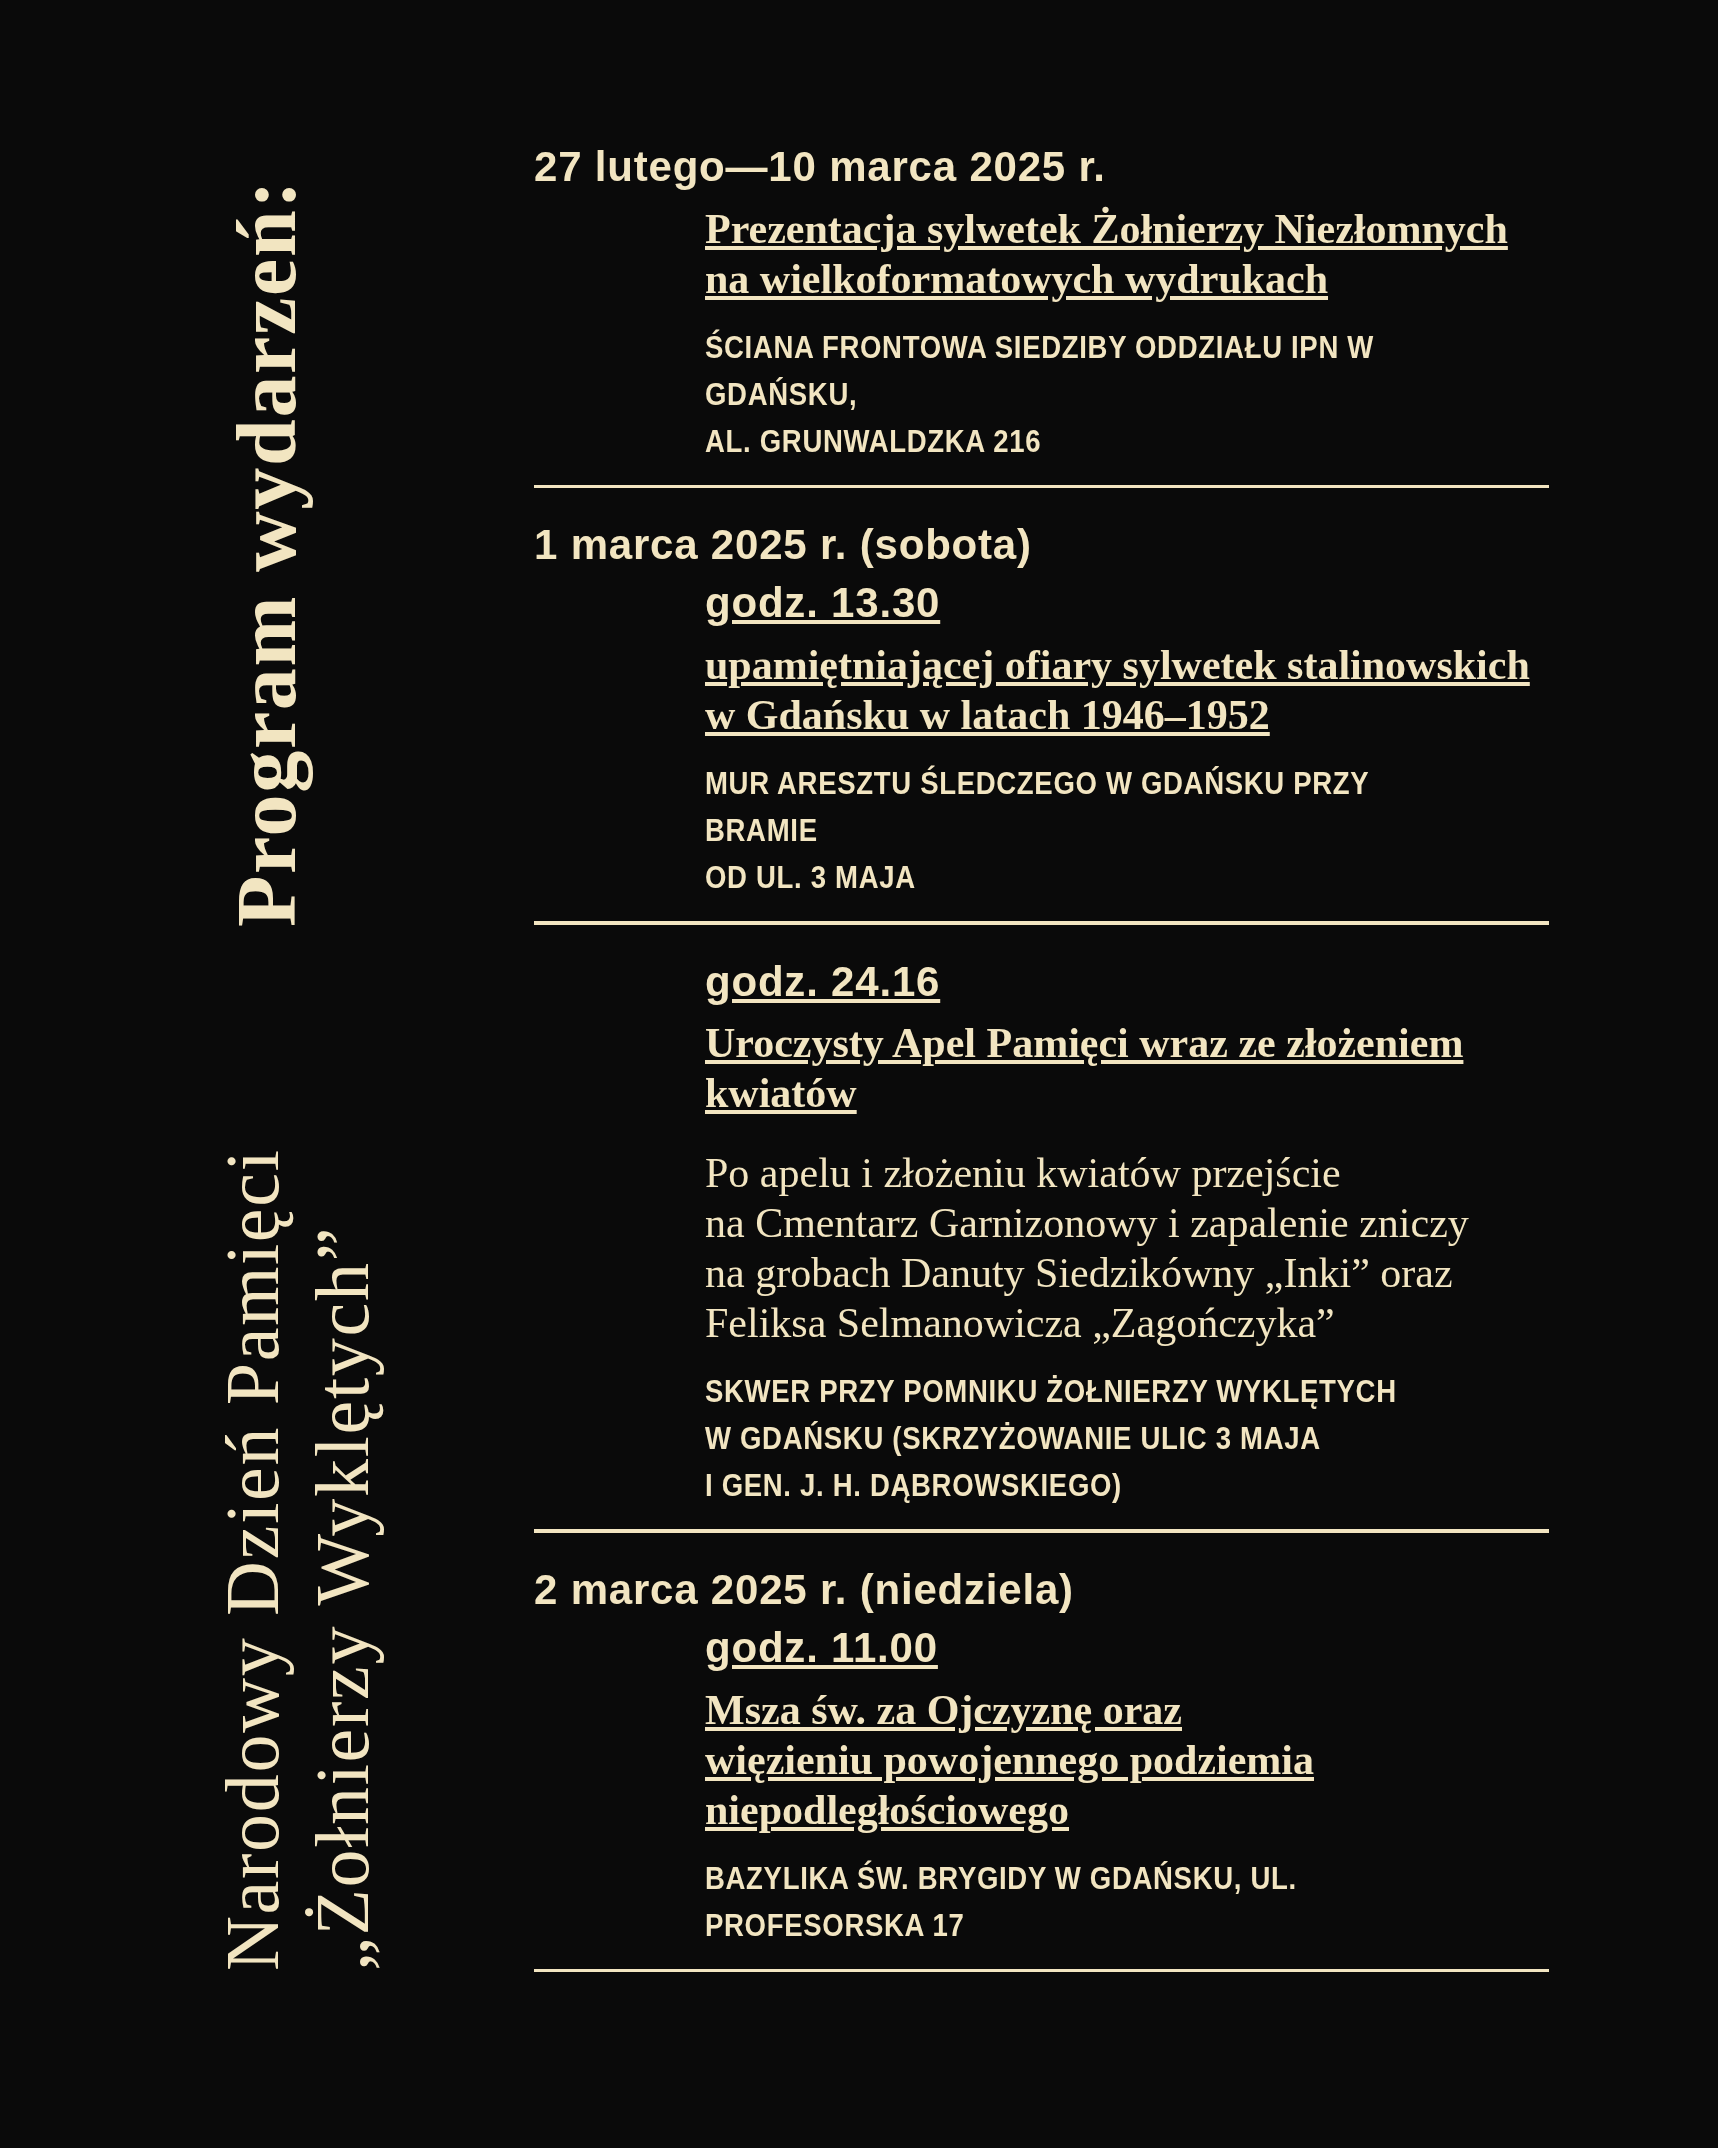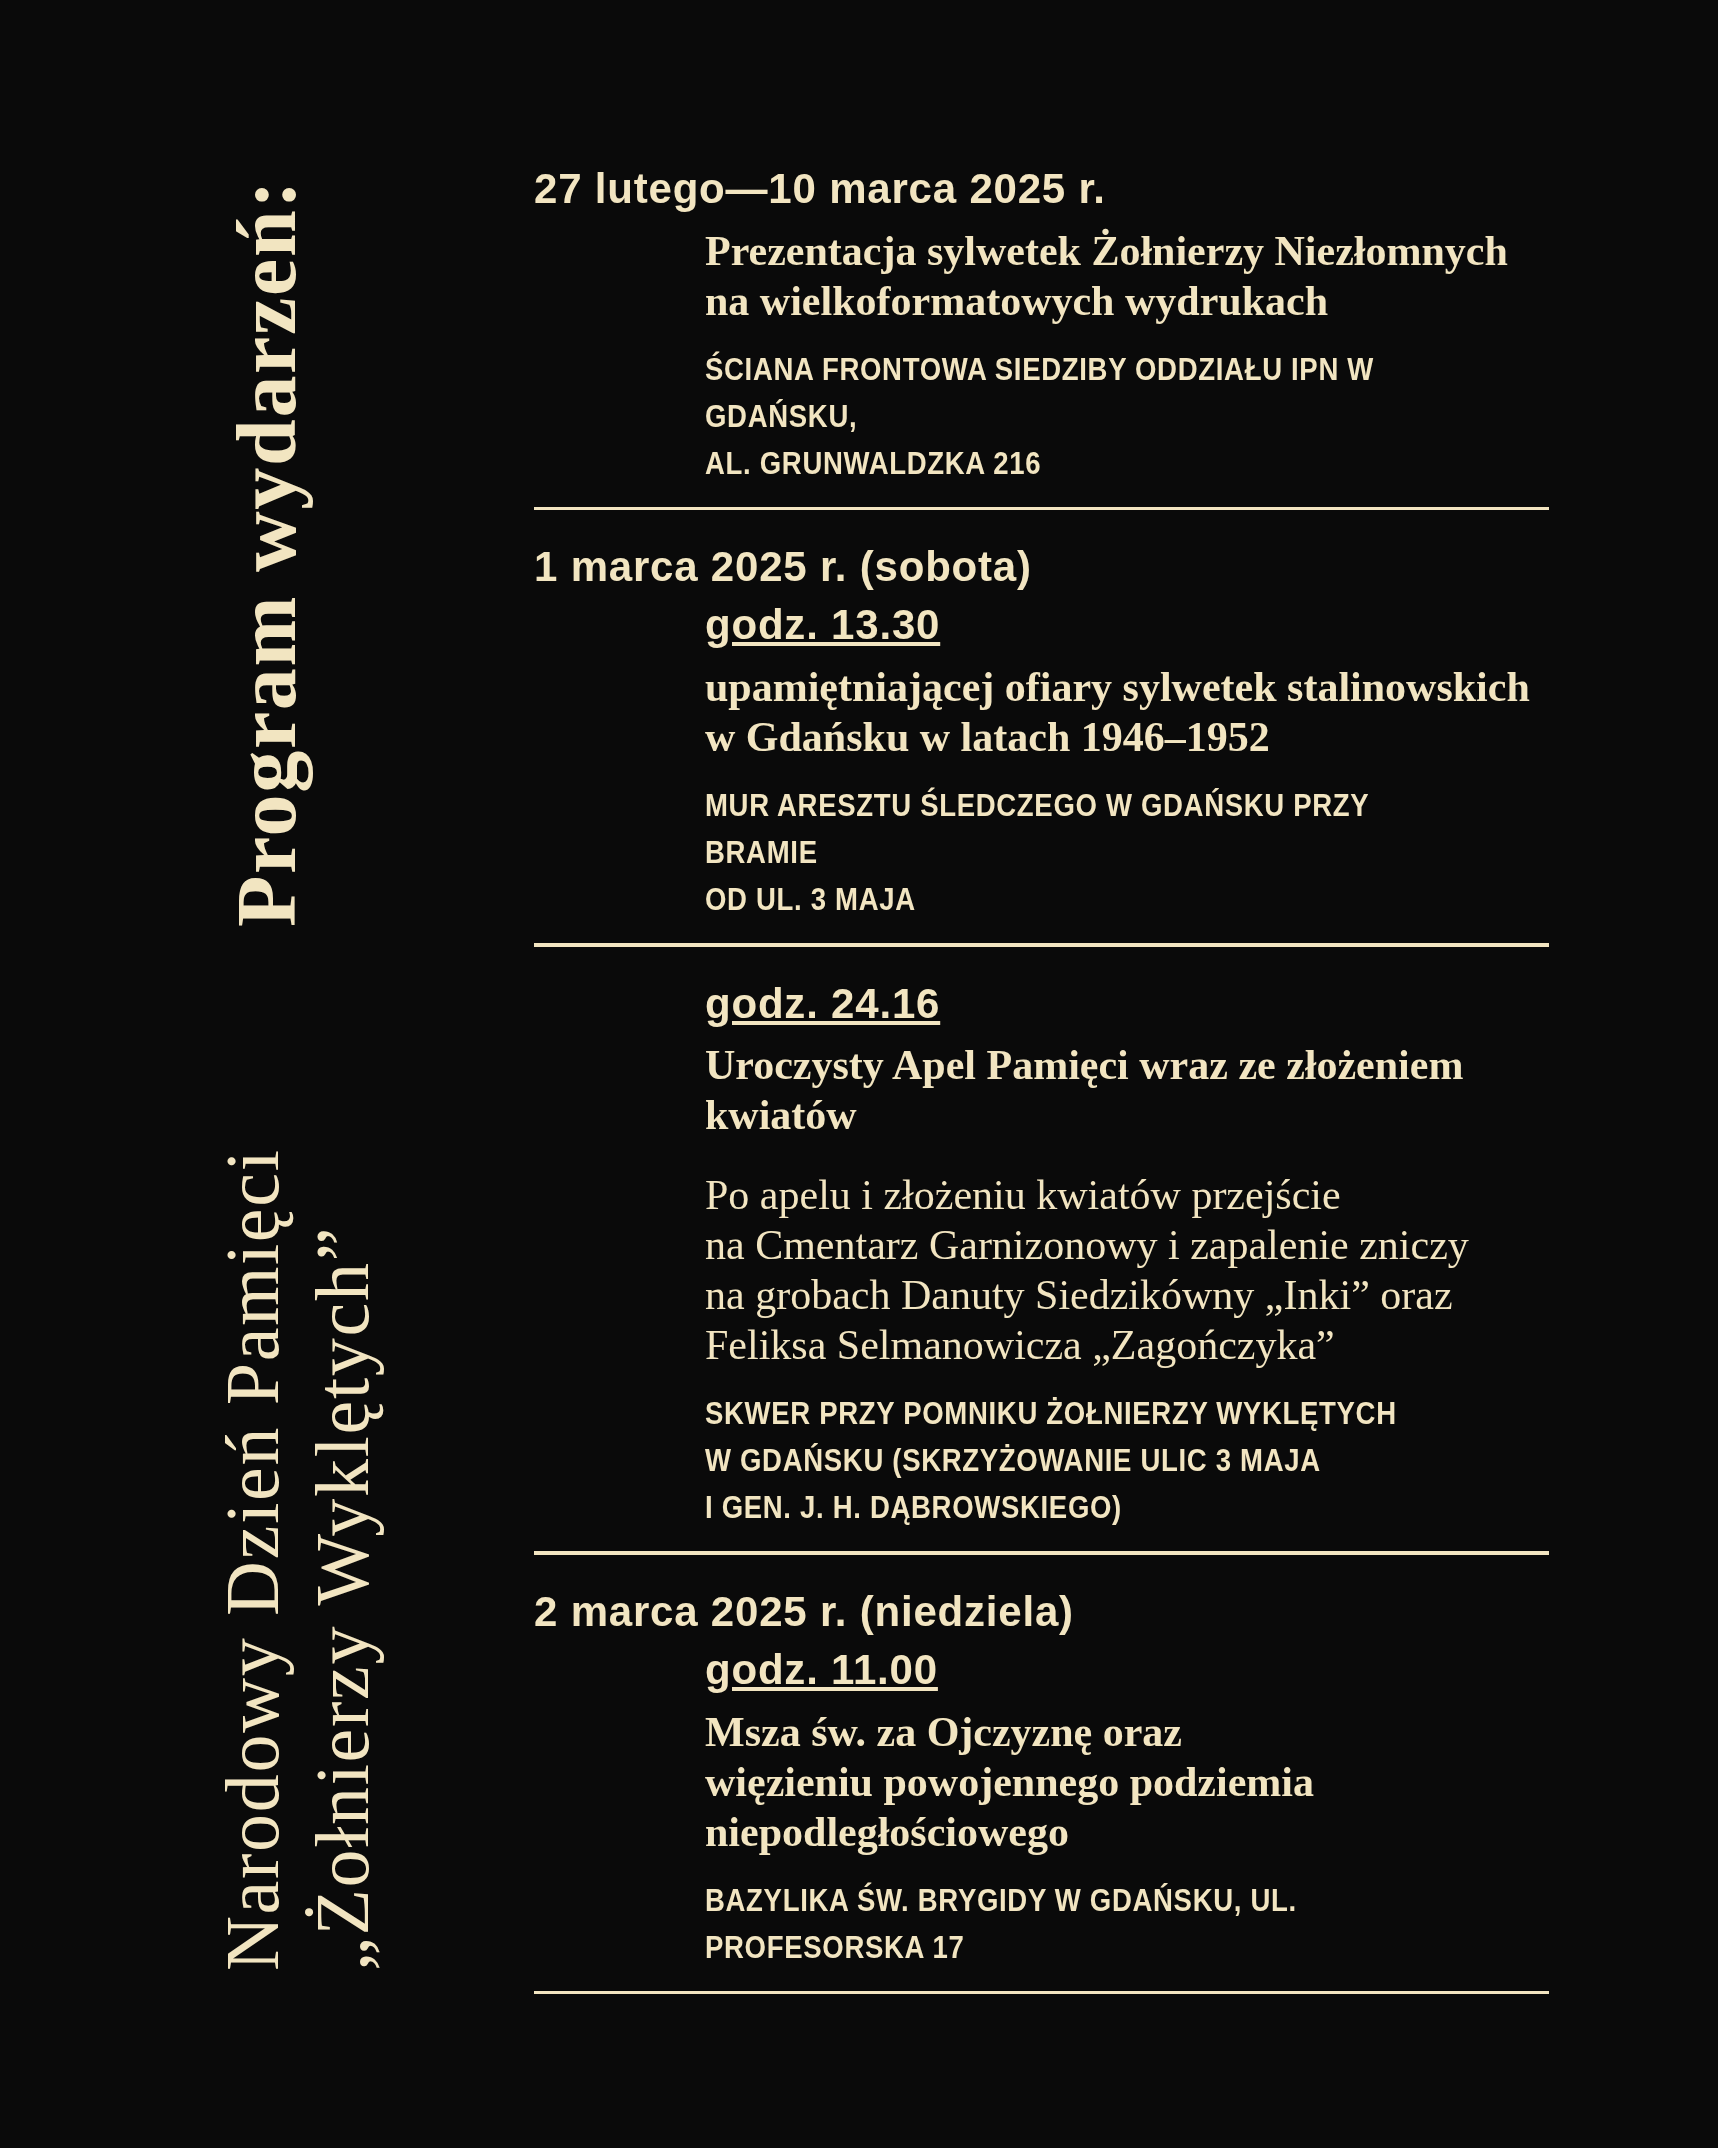--- a/index.html
+++ b/index.html
@@ -27,38 +27,39 @@
   #title-bottom {
     left: 208px; top: 1082px; height: 889px;
     font: 400 76px/1.18 "Liberation Serif", serif;
     letter-spacing: 1.7px;
   }
   .vline { display: block; }
 
   
   #content {
     position: absolute;
-    left: 534px; top: 164px; width: 1015px;
+    left: 534px; top: 142px; width: 1015px;
   }
   section { display: contents; }
 
   .date {
     font: 700 42px/50px "Liberation Sans", sans-serif;
     letter-spacing: 0.8px;
     margin: 0;
   }
   .time {
     font: 700 42px/50px "Liberation Sans", sans-serif;
     letter-spacing: 0.8px;
     margin: 8.4px 0 0 171px;
     text-decoration: underline;
   }
   .etitle {
     font: 700 42px/50px "Liberation Serif", serif;
     margin: 11.7px 0 0 171px;
+    text-decoration: underline;
   }
   .desc {
     font: 400 42px/50px "Liberation Serif", serif;
     margin: 30px 0 0 171px;
   }
   .loc {
     font: 700 32px/47px "Liberation Sans", sans-serif;
     letter-spacing: 0.8px;
     margin: 20px 0 0 171px;
     transform: scaleX(0.86);

